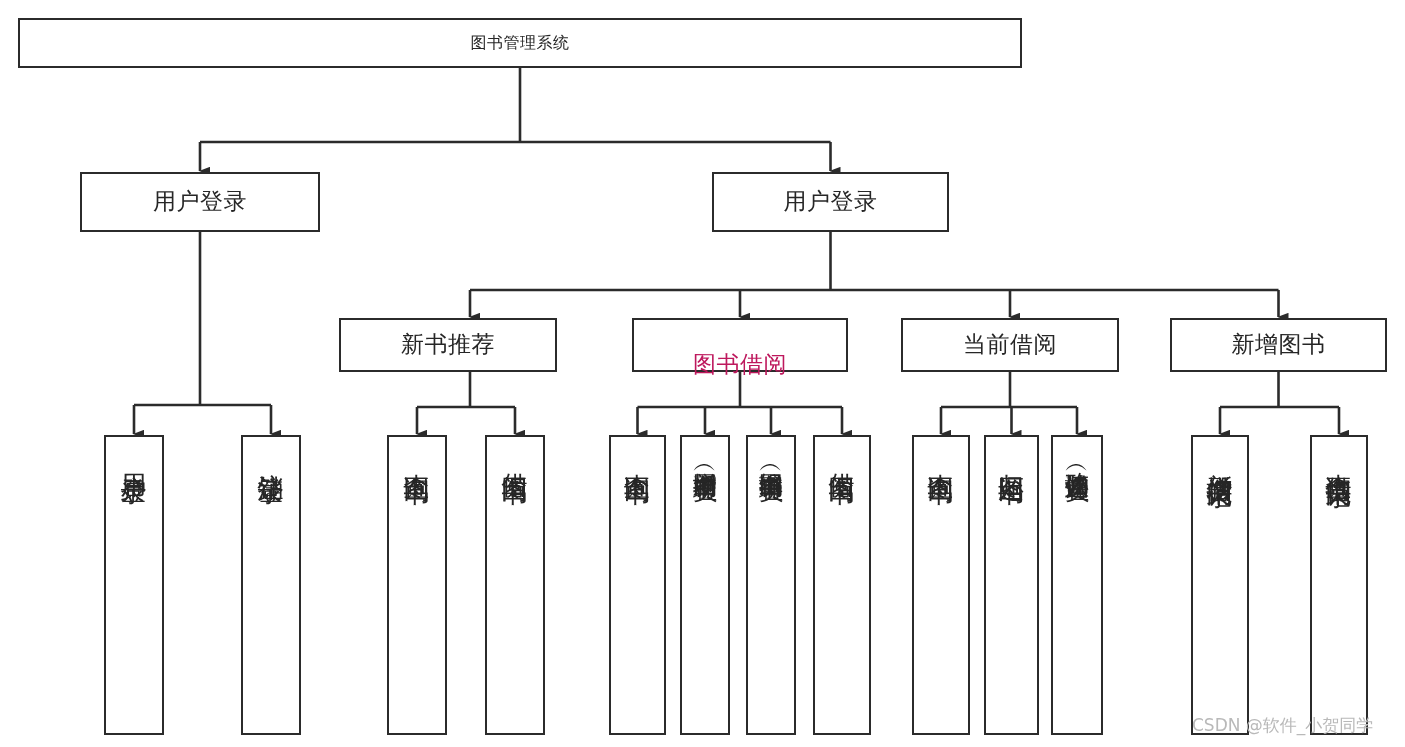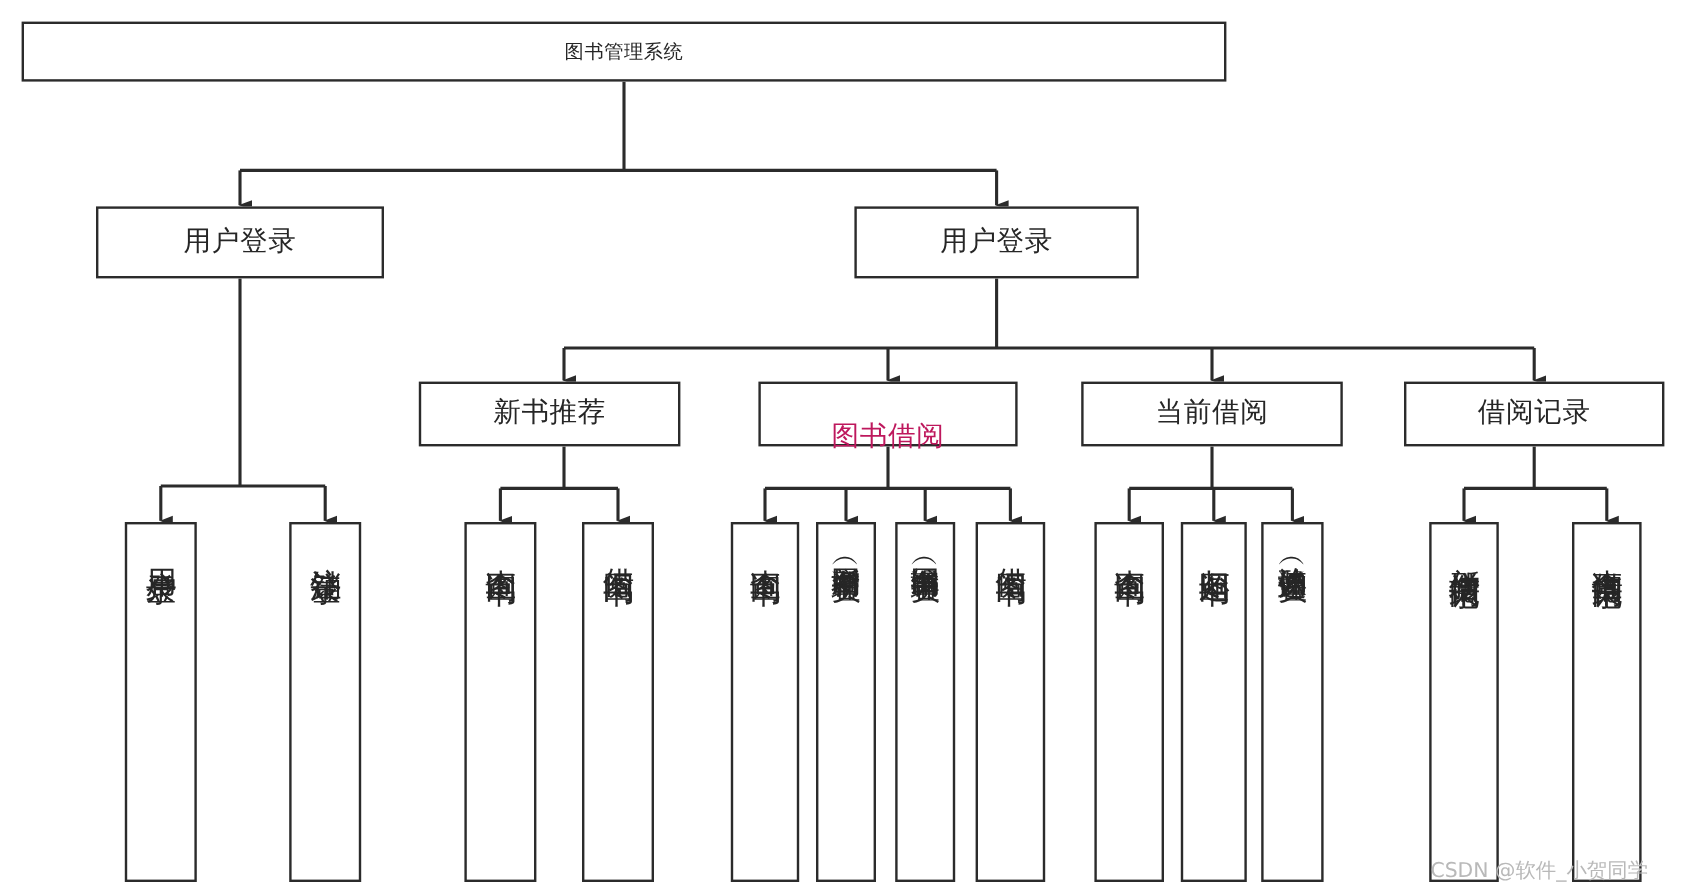--- a/index.html
+++ b/index.html
@@ -132,31 +132,31 @@
   <div id="nodes-layer">
       <div class="node horiz root" style="left: 18px; top: 18px; width: 1004px; height: 50px; border-color: rgb(43, 43, 43); background: rgb(255, 255, 255);">
         <span class="node-label" style="color: rgb(38, 38, 38);">图书管理系统</span>
       </div>
       <div class="node horiz" style="left: 80px; top: 172px; width: 240px; height: 60px; border-color: rgb(43, 43, 43); background: rgb(255, 255, 255);">
         <span class="node-label" style="color: rgb(38, 38, 38);">用户登录</span>
       </div>
       <div class="node horiz" style="left: 712px; top: 172px; width: 237px; height: 60px; border-color: rgb(43, 43, 43); background: rgb(255, 255, 255);">
         <span class="node-label" style="color: rgb(38, 38, 38);">用户登录</span>
       </div>
-      <div class="node horiz" style="left: 349px; top: 318px; width: 218px; height: 54px; border-color: rgb(43, 43, 43); background: rgb(255, 255, 255);">
+      <div class="node horiz" style="left: 339px; top: 318px; width: 218px; height: 54px; border-color: rgb(43, 43, 43); background: rgb(255, 255, 255);">
         <span class="node-label" style="color: rgb(38, 38, 38);">新书推荐</span>
       </div>
       <div class="node horiz" style="left: 632px; top: 318px; width: 216px; height: 54px; border-color: rgb(43, 43, 43); background: rgb(255, 255, 255);">
         <span class="node-label" style="color: #be185d; margin-top: 40px;">图书借阅</span>
       </div>
       <div class="node horiz" style="left: 901px; top: 318px; width: 218px; height: 54px; border-color: rgb(43, 43, 43); background: rgb(255, 255, 255);">
         <span class="node-label" style="color: rgb(38, 38, 38);">当前借阅</span>
       </div>
       <div class="node horiz" style="left: 1170px; top: 318px; width: 217px; height: 54px; border-color: rgb(43, 43, 43); background: rgb(255, 255, 255);">
-        <span class="node-label" style="color: rgb(38, 38, 38);">借阅记录</span>
+        <span class="node-label" style="color: rgb(38, 38, 38);">新增图书</span>
       </div>
       <div class="node vert" style="left: 104px; top: 435px; width: 60px; height: 300px; border-color: rgb(43, 43, 43); background: rgb(255, 255, 255);">
         <span class="node-label" style="color: rgb(38, 38, 38);">用户登录</span>
       </div>
       <div class="node vert" style="left: 241px; top: 435px; width: 60px; height: 300px; border-color: rgb(43, 43, 43); background: rgb(255, 255, 255);">
         <span class="node-label" style="color: rgb(38, 38, 38);">注销登录</span>
       </div>
       <div class="node vert" style="left: 387px; top: 435px; width: 60px; height: 300px; border-color: rgb(43, 43, 43); background: rgb(255, 255, 255);">
         <span class="node-label" style="color: rgb(38, 38, 38);">查询图书</span>
       </div>

